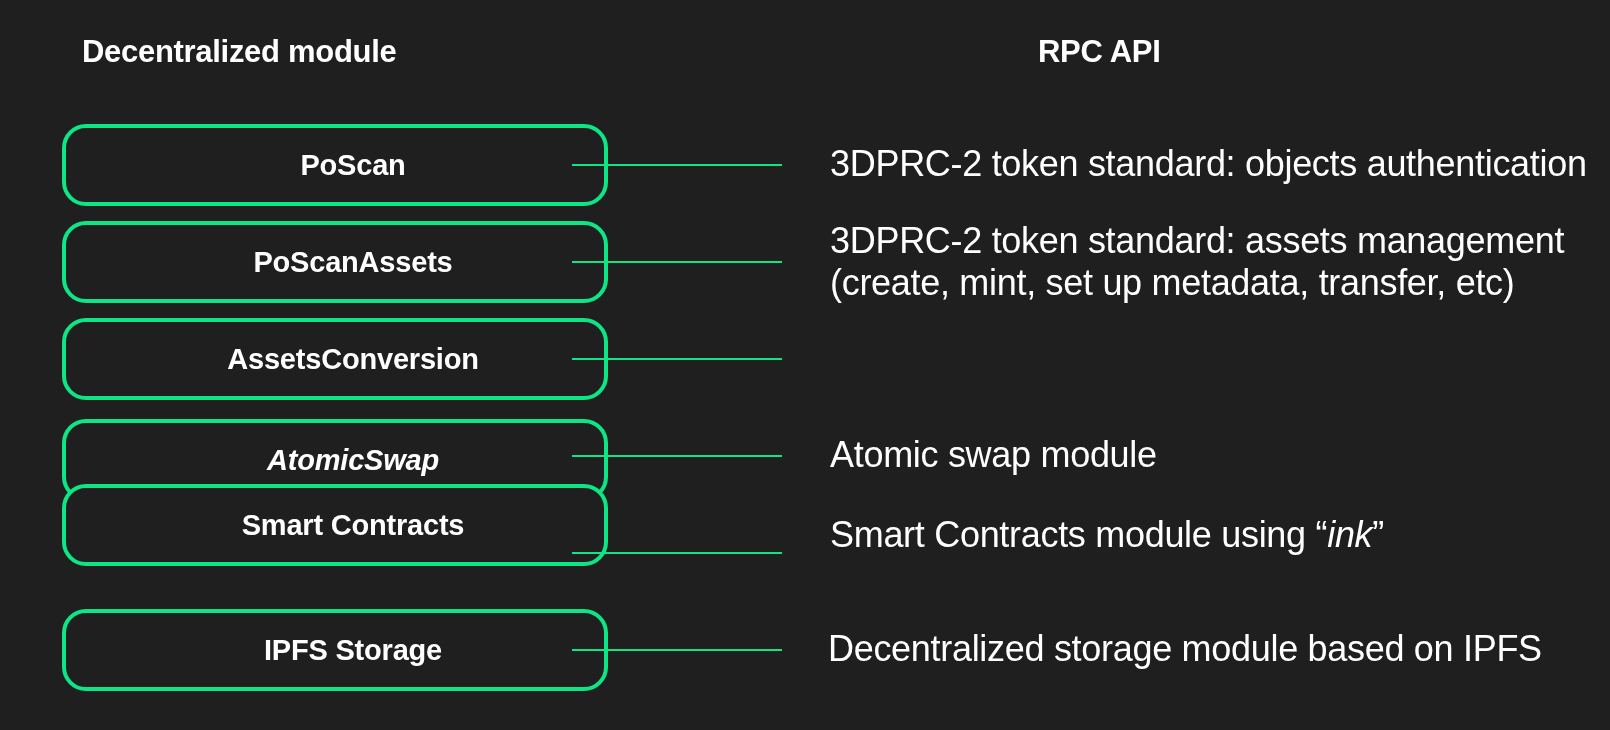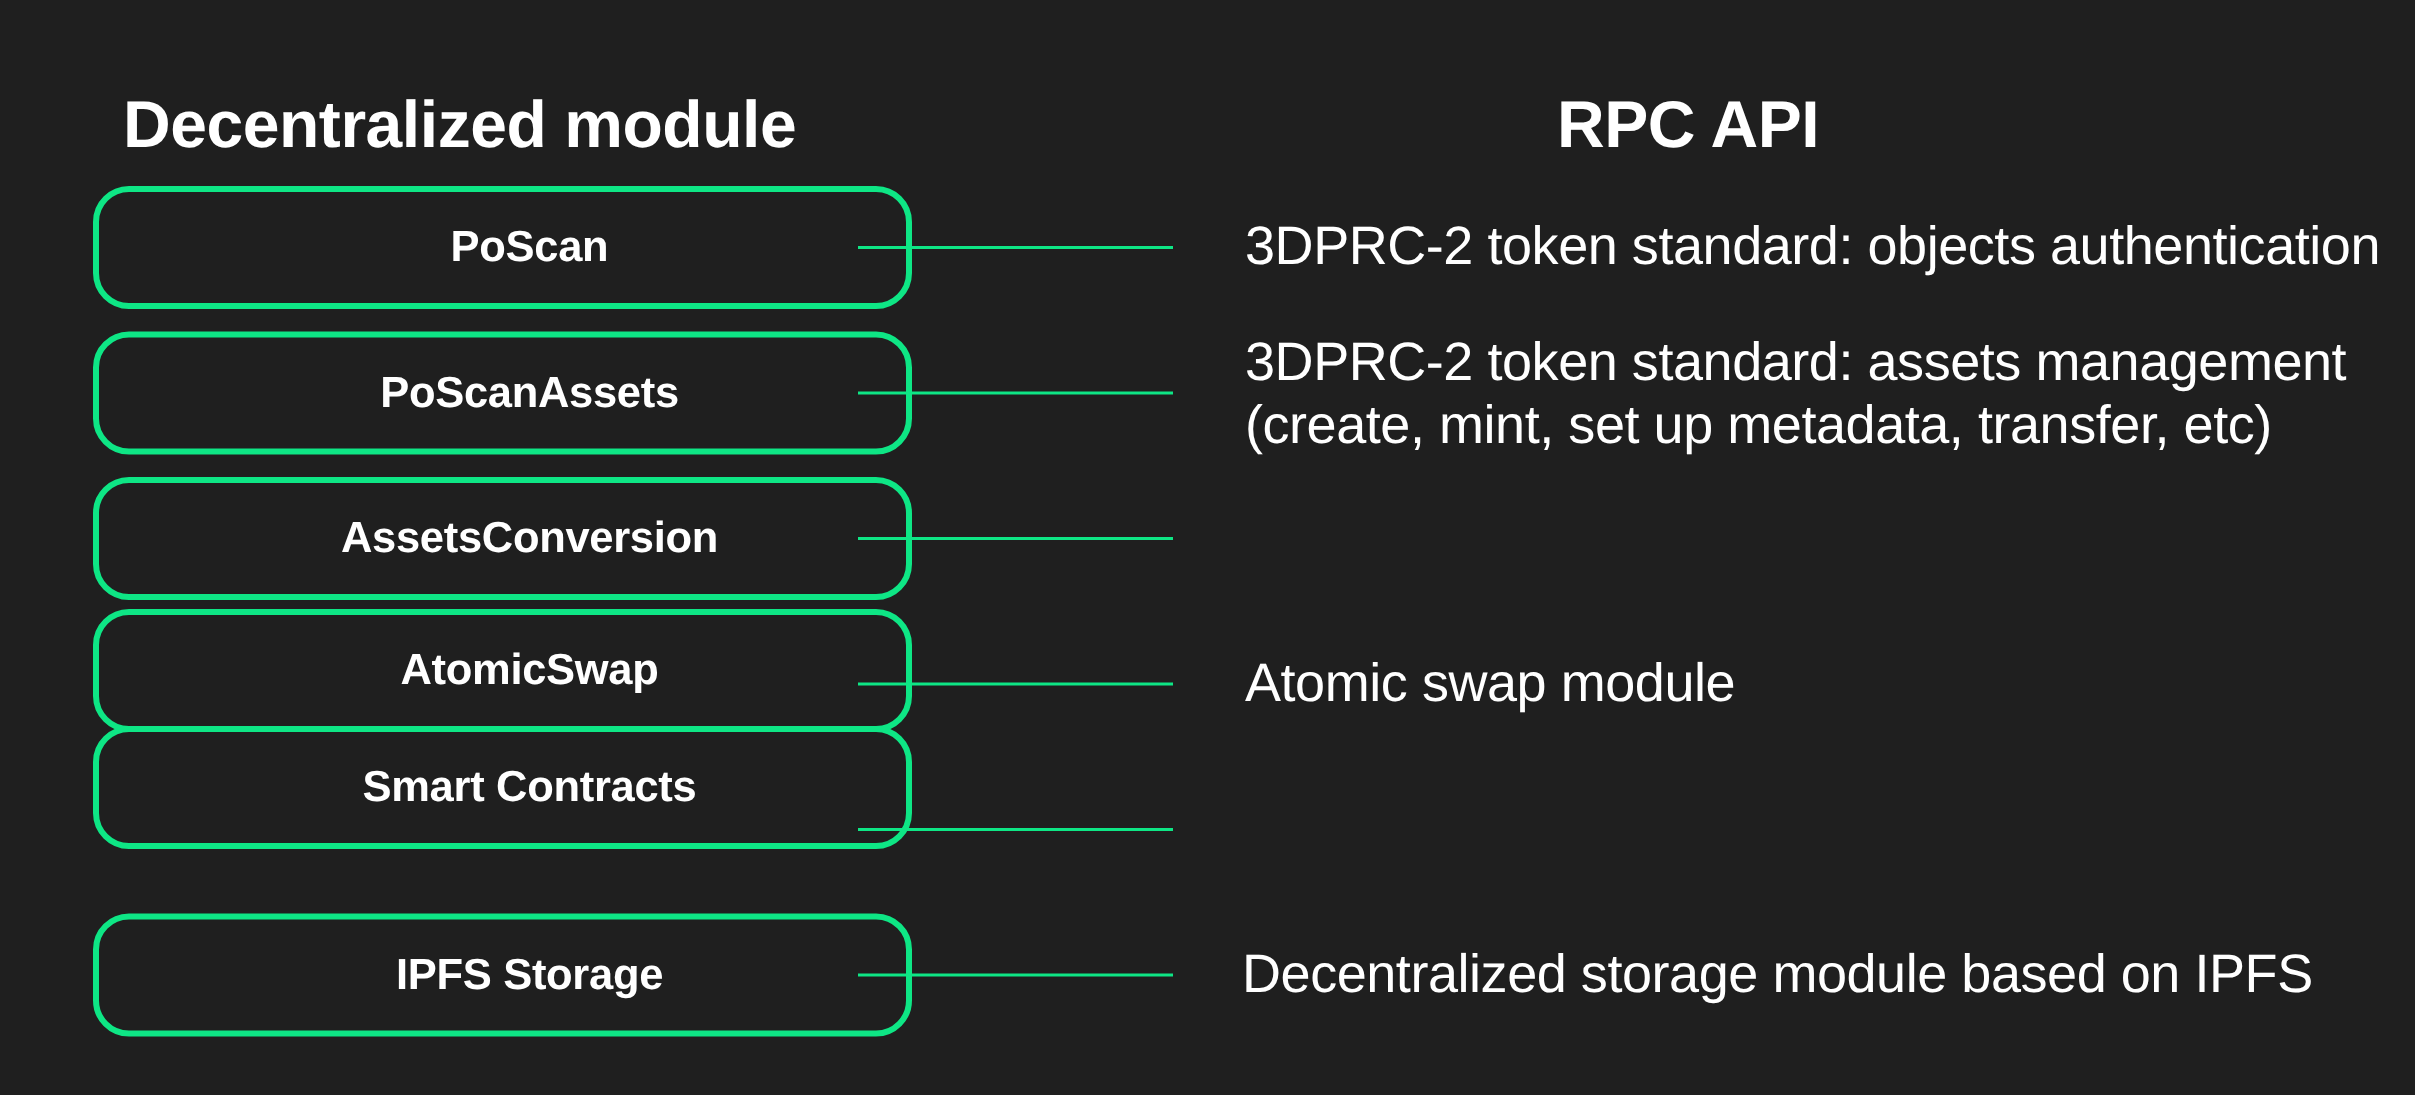--- a/index.html
+++ b/index.html
@@ -12,25 +12,24 @@
       height: 730px;
       position: relative;
       overflow: hidden;
       font-family: "Liberation Sans", sans-serif;
       color: #ffffff;
     }
     .col-title {
       position: absolute;
       top: 24px;
       font-weight: bold;
-      font-size: 44px;
+      font-size: 31px;
       line-height: 56px;
       white-space: nowrap;
       letter-spacing: -0.3px;
-      margin-top: 32px;
     }
     #title-left { left: 82px; }
     #title-right { left: 1038px; }
 
     .module-box {
       position: absolute;
       left: 62px;
       width: 502px;
       height: 74px;
       border: 4px solid #0ee685;
@@ -89,33 +88,34 @@
   <span class="line">(create, mint, set up metadata, transfer, etc)</span>
 </div>
 
 <div class="module-box" style="top:318px;">
   <span class="module-label">AssetsConversion</span>
 </div>
 <div class="connector" style="top:358px;"></div>
 <div class="desc" style="top:332px;">
 </div>
 
-<div class="module-box" style="top:406px;">
+<div class="module-box" style="top:419px;font-style:italic;">
   <span class="module-label">AtomicSwap</span>
 </div>
 <div class="connector" style="top:455px;"></div>
 <div class="desc" style="top:434px;">
   <span class="line">Atomic swap module</span>
 </div>
 
 <div class="module-box" style="top:484px;">
   <span class="module-label">Smart Contracts</span>
 </div>
 <div class="connector" style="top:552px;"></div>
 <div class="desc" style="top:514px;">
+  <span class="line"><span>Smart Contracts module using “</span><span class="italic">ink</span><span>”</span></span>
 </div>
 
 <div class="module-box" style="top:609px;">
   <span class="module-label">IPFS Storage</span>
 </div>
 <div class="connector" style="top:649px;"></div>
 <div class="desc" style="top:628px; left:828px;">
   <span class="line">Decentralized storage module based on IPFS</span>
 </div>
 

